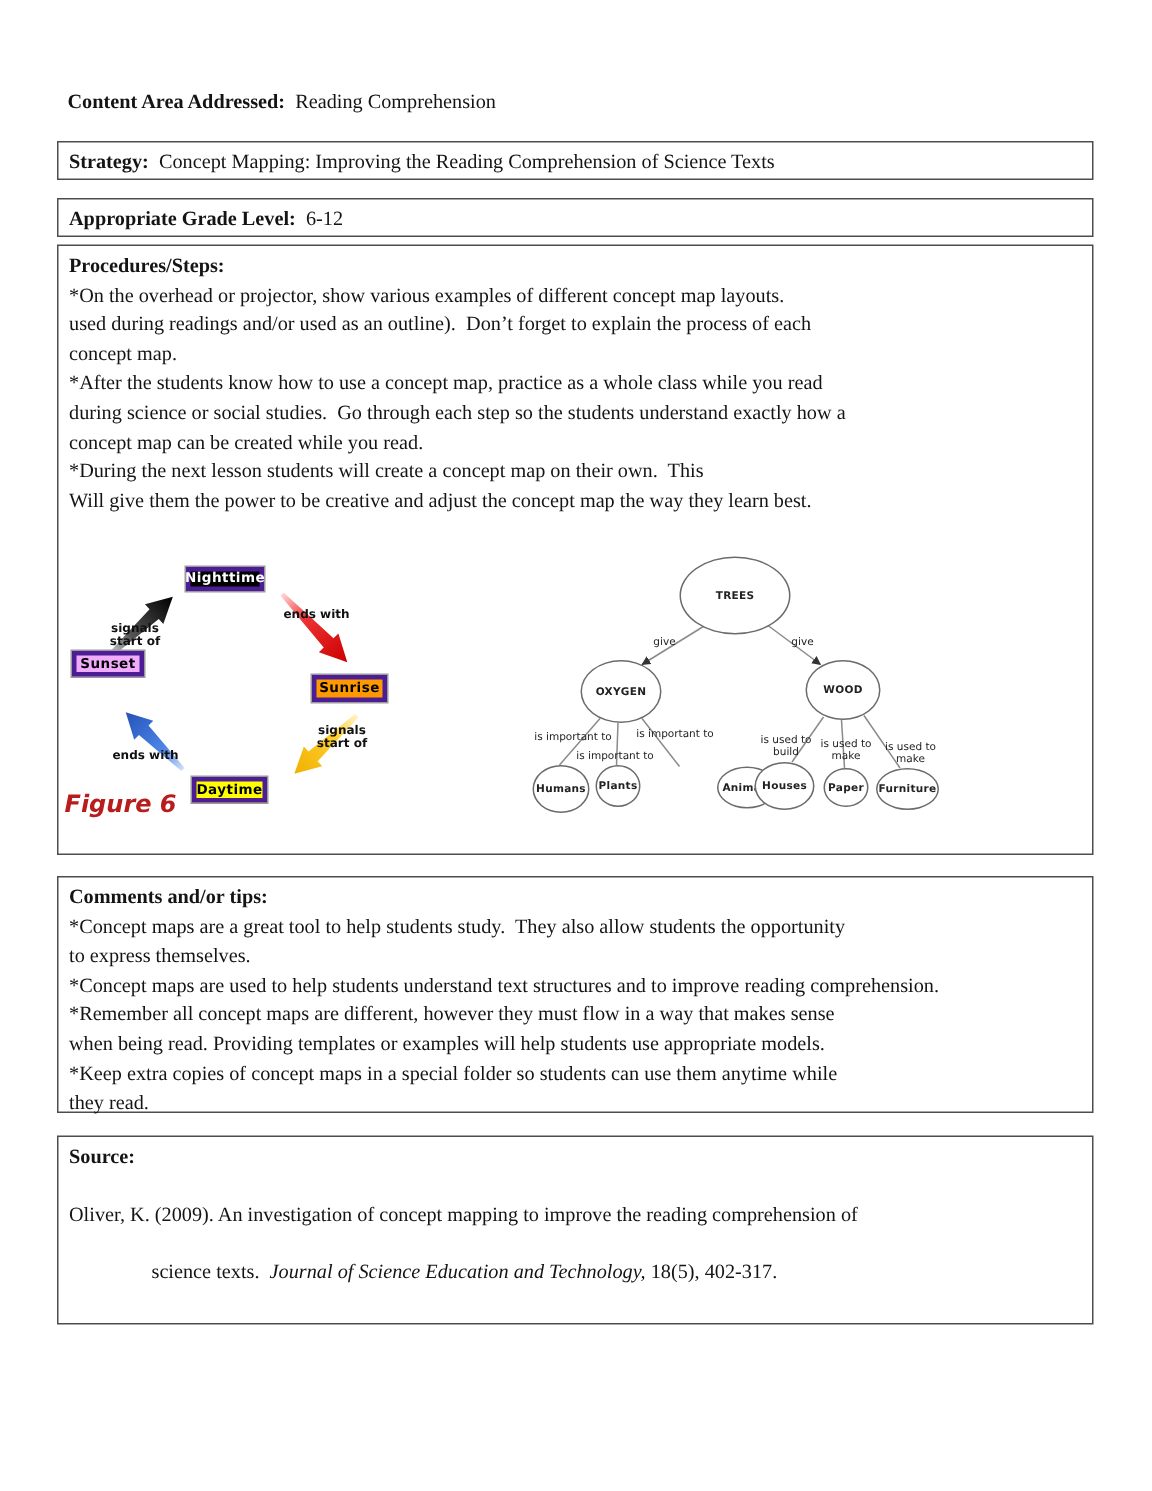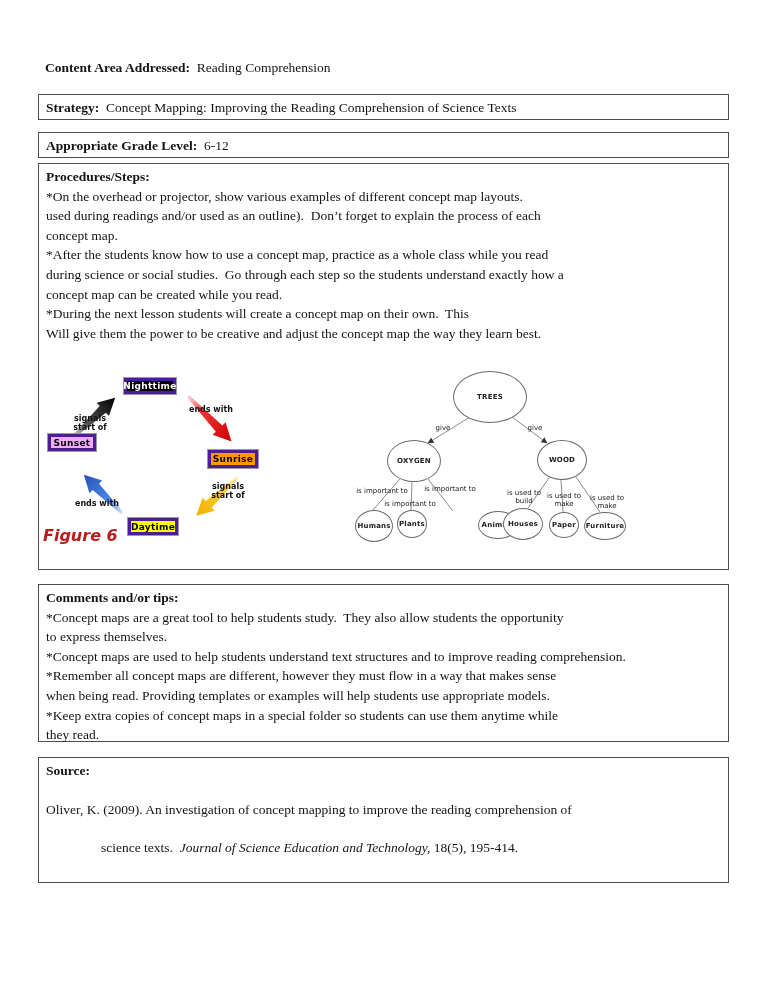--- a/index.html
+++ b/index.html
@@ -176,17 +176,17 @@
       <div class="tline">when being read. Providing templates or examples will help students use appropriate models.</div>
       <div class="tline">*Keep extra copies of concept maps in a special folder so students can use them anytime while</div>
       <div class="tline">they read.</div>
     </div>
   </div>
 
   <div class="box" style="top:757px; height:126px;">
     <div class="box-inner">
       <div class="tline"><b class="lbl">Source:</b></div>
       <div class="tline src-line1">Oliver, K. (2009). An investigation of concept mapping to improve the reading comprehension of</div>
-      <div class="src-line2"><span class="tline">science texts.  </span><span class="tline ital">Journal of Science Education and Technology,</span><span class="tline"> 18(5), 195-414.</span></div>
+      <div class="src-line2"><span class="tline">science texts.  </span><span class="tline ital">Journal of Science Education and Technology,</span><span class="tline"> 18(5), 402-317.</span></div>
     </div>
   </div>
 
 </div>
 
 </body></html>

